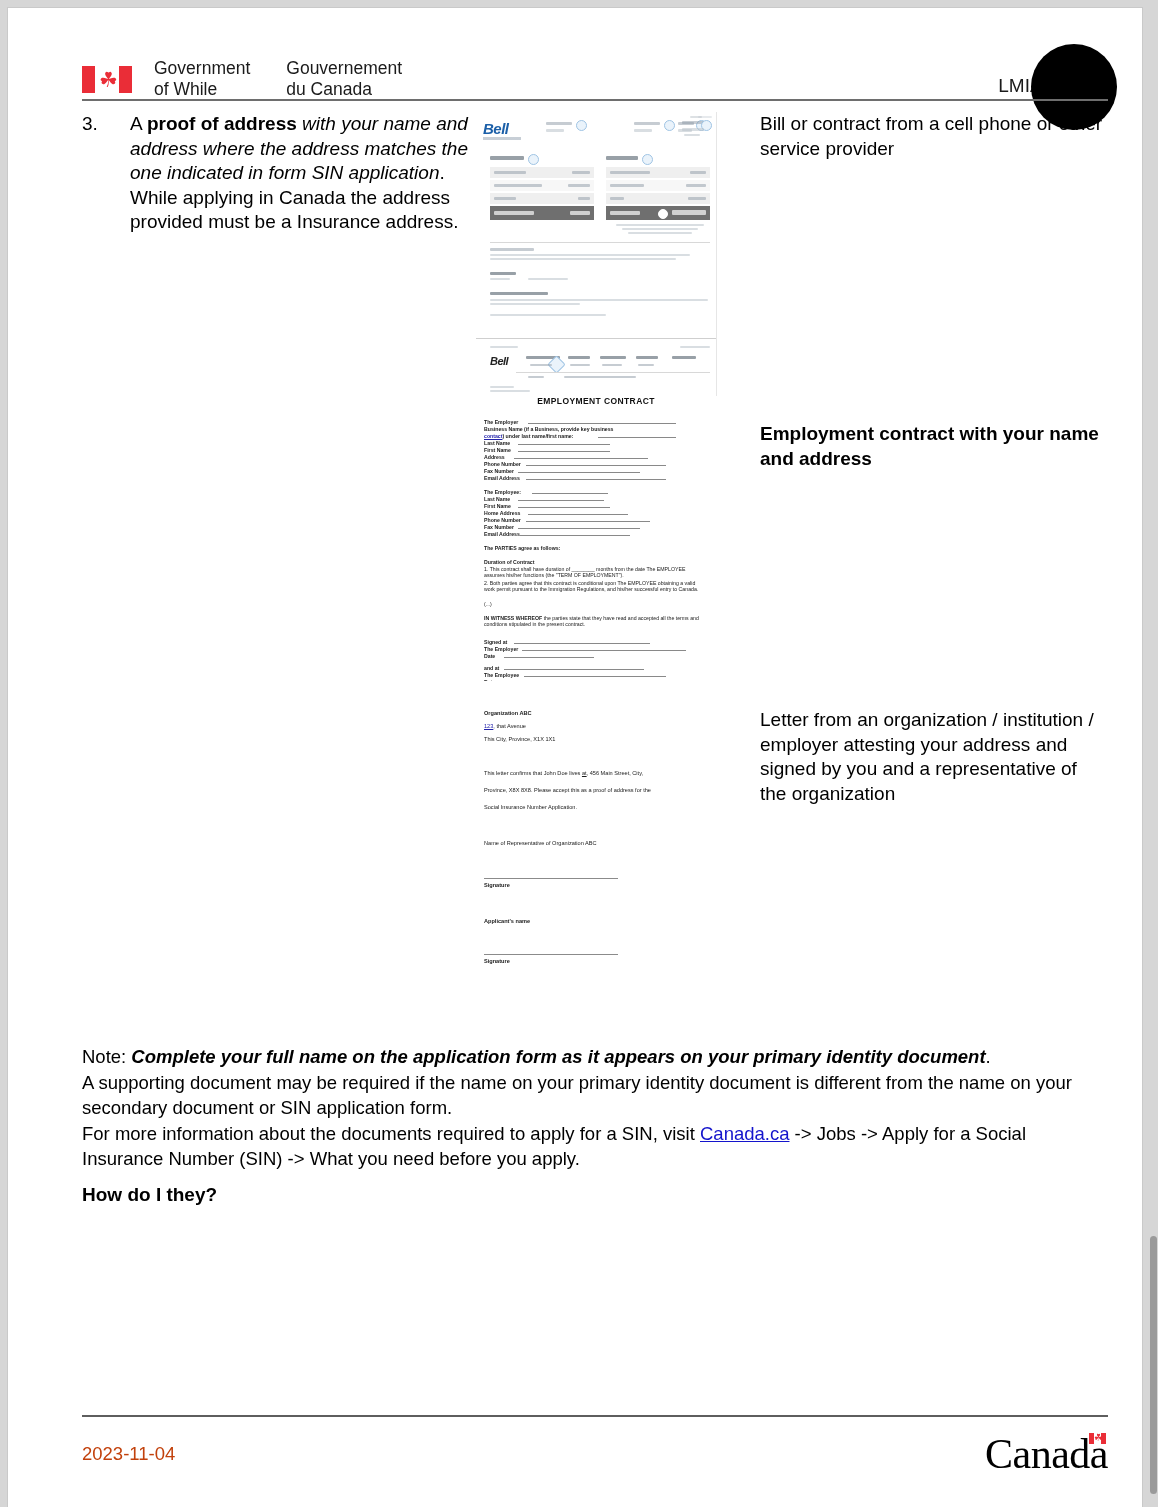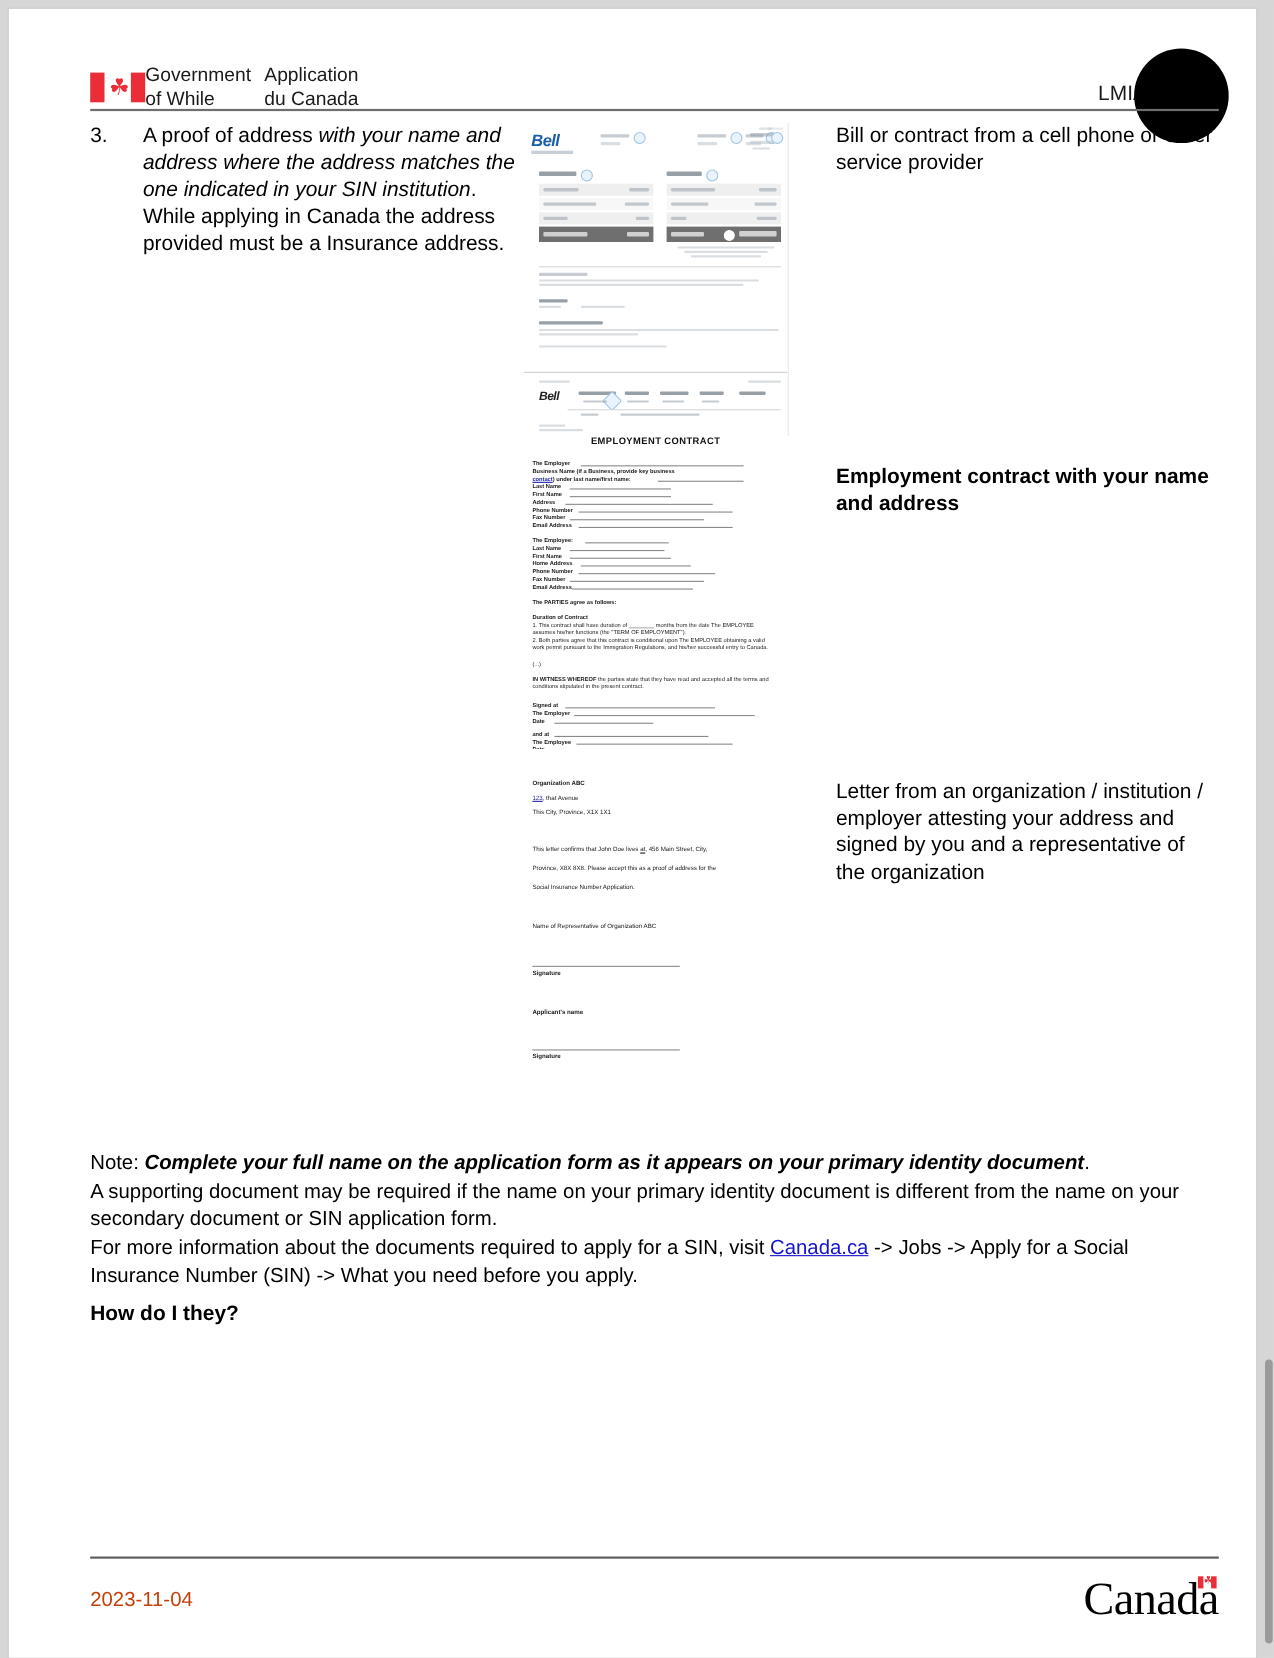--- a/index.html
+++ b/index.html
@@ -74,21 +74,22 @@
     top: 2px;
     width: 16px;
     height: 23px;
     color: #EA2D37;
     font-size: 21px;
     line-height: 23px;
     text-align: center;
   }
   .sig-text {
     display: flex;
-    gap: 12px;
+    gap: 36px;
+    margin-left: 22px;
   }
   .sig-block {
     font-size: 17.5px;
     line-height: 21px;
     color: #1a1a1a;
     white-space: nowrap;
   }
   .lmia {
     position: absolute;
     right: 40px;
@@ -136,21 +137,21 @@
     flex: 0 0 48px;
     font-size: 19px;
     line-height: 24.5px;
     color: #000;
   }
   .item-text {
     font-size: 19px;
     line-height: 24.5px;
     color: #000;
   }
-  .item-text b { font-weight: normal; margin-top: 12px; }
+  .item-text b { font-weight: bold; margin-top: 12px; }
   .item-text i { font-style: italic; }
 
   .col-mid {
     position: absolute;
     left: 401px;
     top: 0;
     width: 240px;
   }
   .col-right {
     position: absolute;
@@ -440,36 +441,36 @@
             <span class="bar l"></span>
             <span class="bar r"></span>
             <span class="leaf">☘</span>
           </span>
           <span class="sig-text">
             <span class="sig-block">
               <span>Government</span><br>
               <span>of While</span>
             </span>
             <span class="sig-block">
-              <span>Application</span><br>
+              <span>Gouvernement</span><br>
               <span>du Canada</span>
             </span>
           </span>
         </div>
         <div class="lmia">LMIA #9</div>
         <div class="redaction"></div>
         <div class="header-rule"></div>
       </div>
 
       <div class="content">
 
         <div class="col-left">
           <div class="item-row">
             <div class="item-num">3.</div>
-            <div class="item-text"><span>A </span><b>proof of address</b><i> with your name and address where the address matches the one indicated in your SIN institution</i><span>. While applying in Canada the address provided must be a Insurance address.</span></div>
+            <div class="item-text"><span>A </span><b>proof of address</b><i> with your name and address where the address matches the one indicated in form SIN application</i><span>. While applying in Canada the address provided must be a Insurance address.</span></div>
           </div>
         </div>
 
         <div class="col-mid">
 
           <div class="thumb thumb-bell">
             <div class="bell-page">
               <div class="bell-logo bl-top">Bell</div>
               <div class="bell-sub"></div>
 

